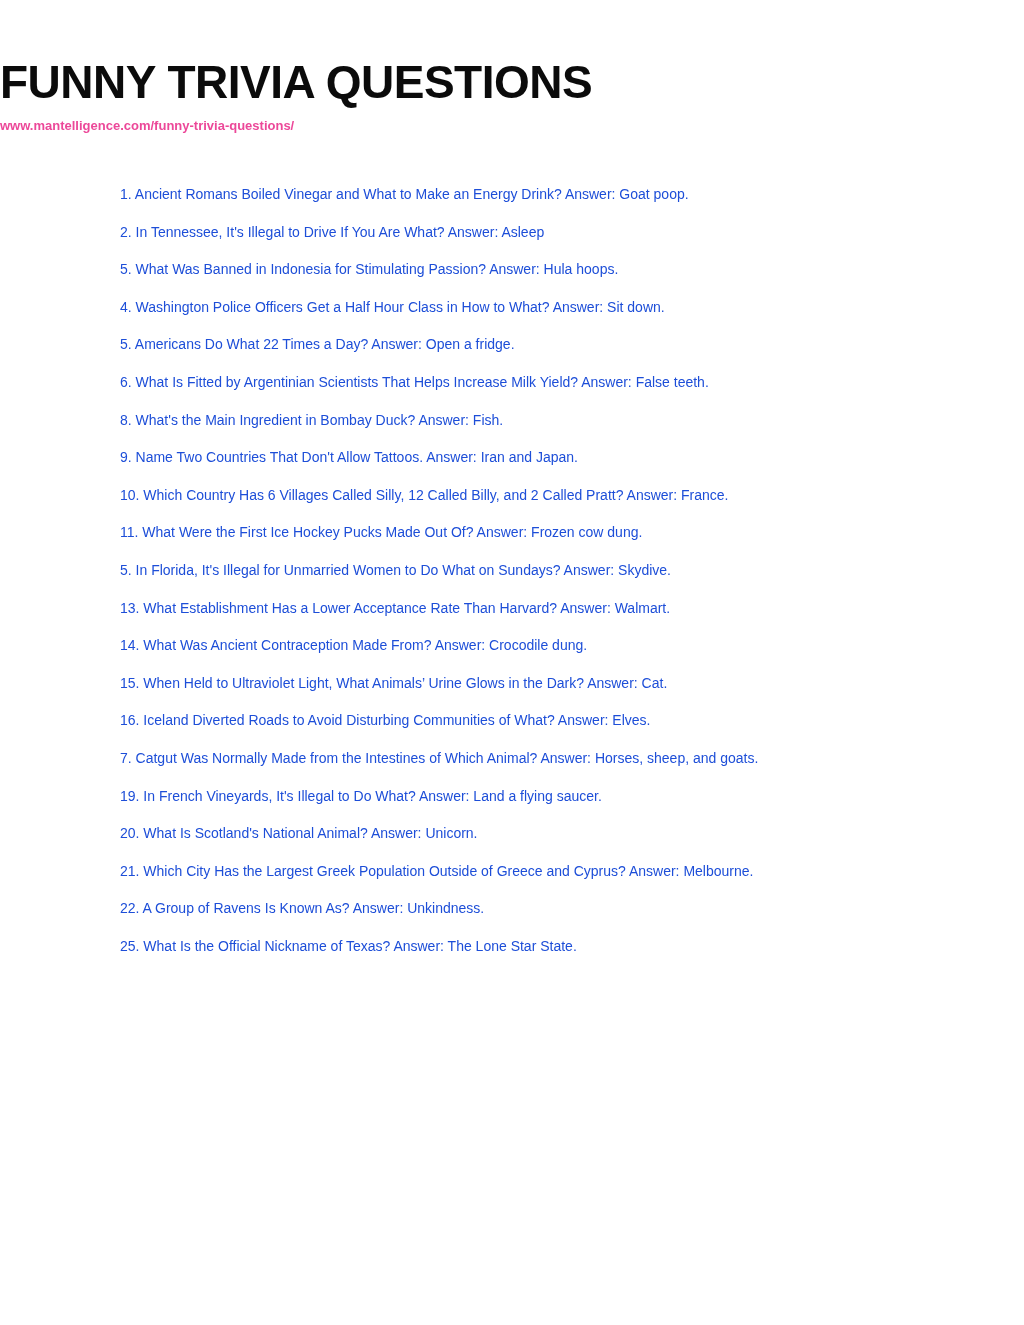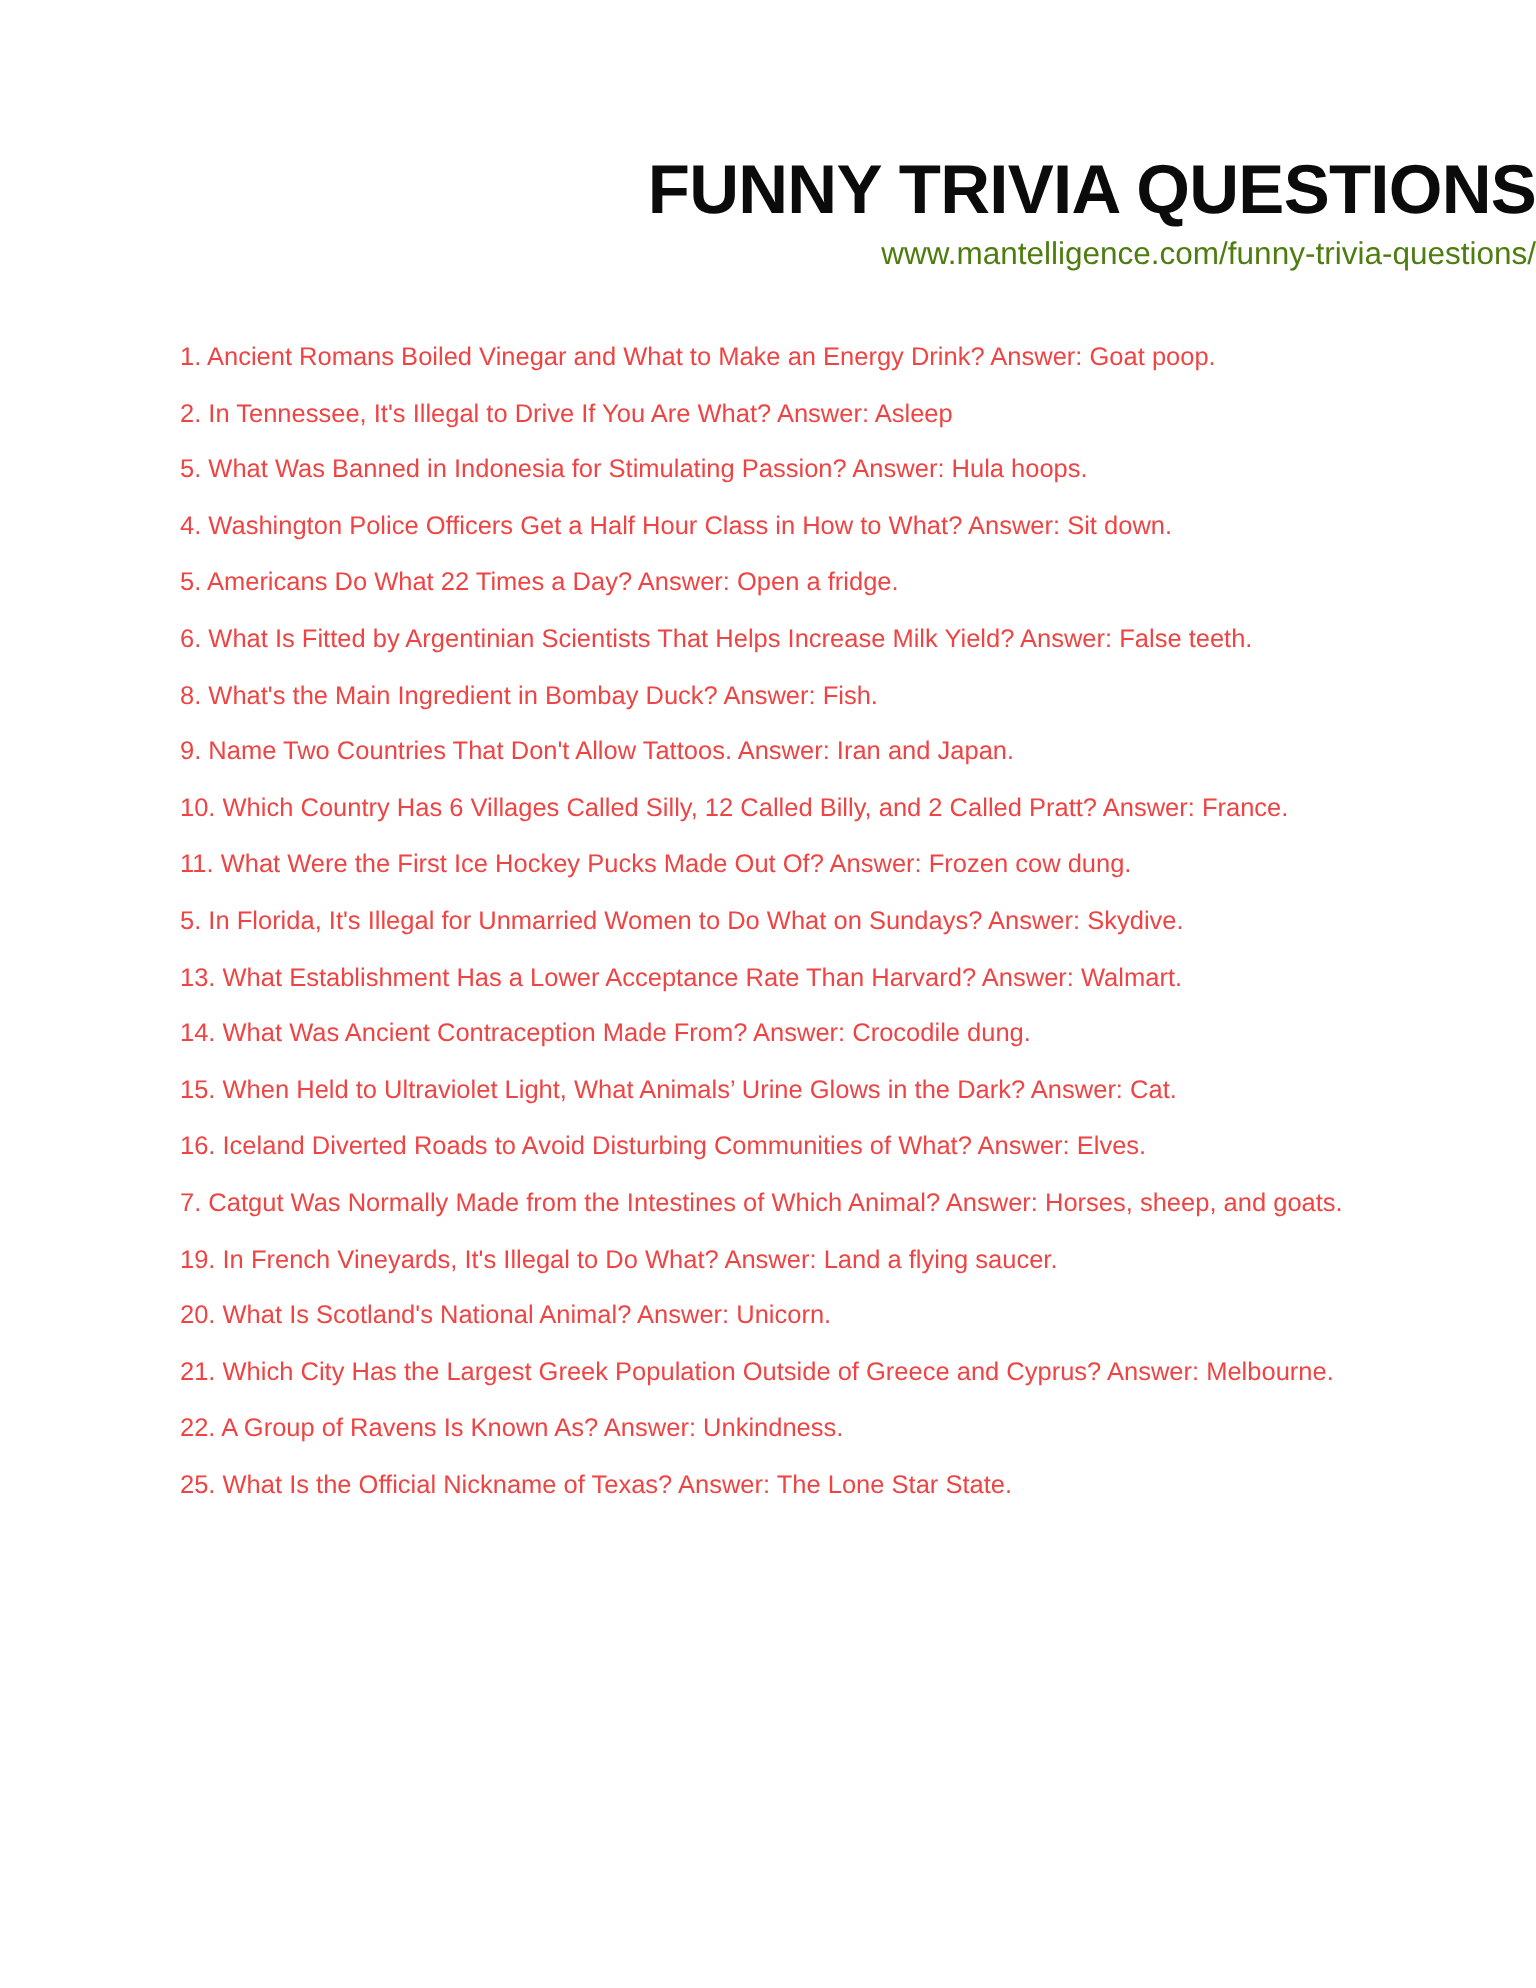--- a/index.html
+++ b/index.html
@@ -14,46 +14,47 @@
     color: #1c1c1c;
     overflow: hidden;
   }
   .page {
     width: 1024px;
     height: 1325px;
     background: #ffffff;
     box-sizing: border-box;
   }
   .header {
-    text-align: right;
-    padding-top: 101px;
+    text-align: left;
+    padding-top: 57px;
   }
   .page-title {
     margin: 0;
     font-size: 46px;
     line-height: 50px;
     font-weight: bold;
     letter-spacing: -0.5px;
     color: #0b0b0b;
     font-family: "Liberation Sans", sans-serif;
   }
   .page-url {
     margin: 9px 0 0 0;
-    font-size: 21px;
+    font-size: 13px;
     line-height: 20px;
-    color: #4d7c0f;
+    color: #ec4899;
+    font-weight: bold;
   }
   .question-list {
     margin: 47px 90px 0 120px;
   }
   .question {
-    font-size: 17px;
+    font-size: 14px;
     line-height: 22px;
     margin: 0 0 15.6px 0;
-    color: #ef4444;
+    color: #1d4ed8;
     white-space: nowrap;
   }
 </style>
 </head>
 <body>
 
 <div class="page">
   <div class="header">
     <h1 class="page-title">FUNNY TRIVIA QUESTIONS</h1>
     <p class="page-url">www.mantelligence.com/funny-trivia-questions/</p>

